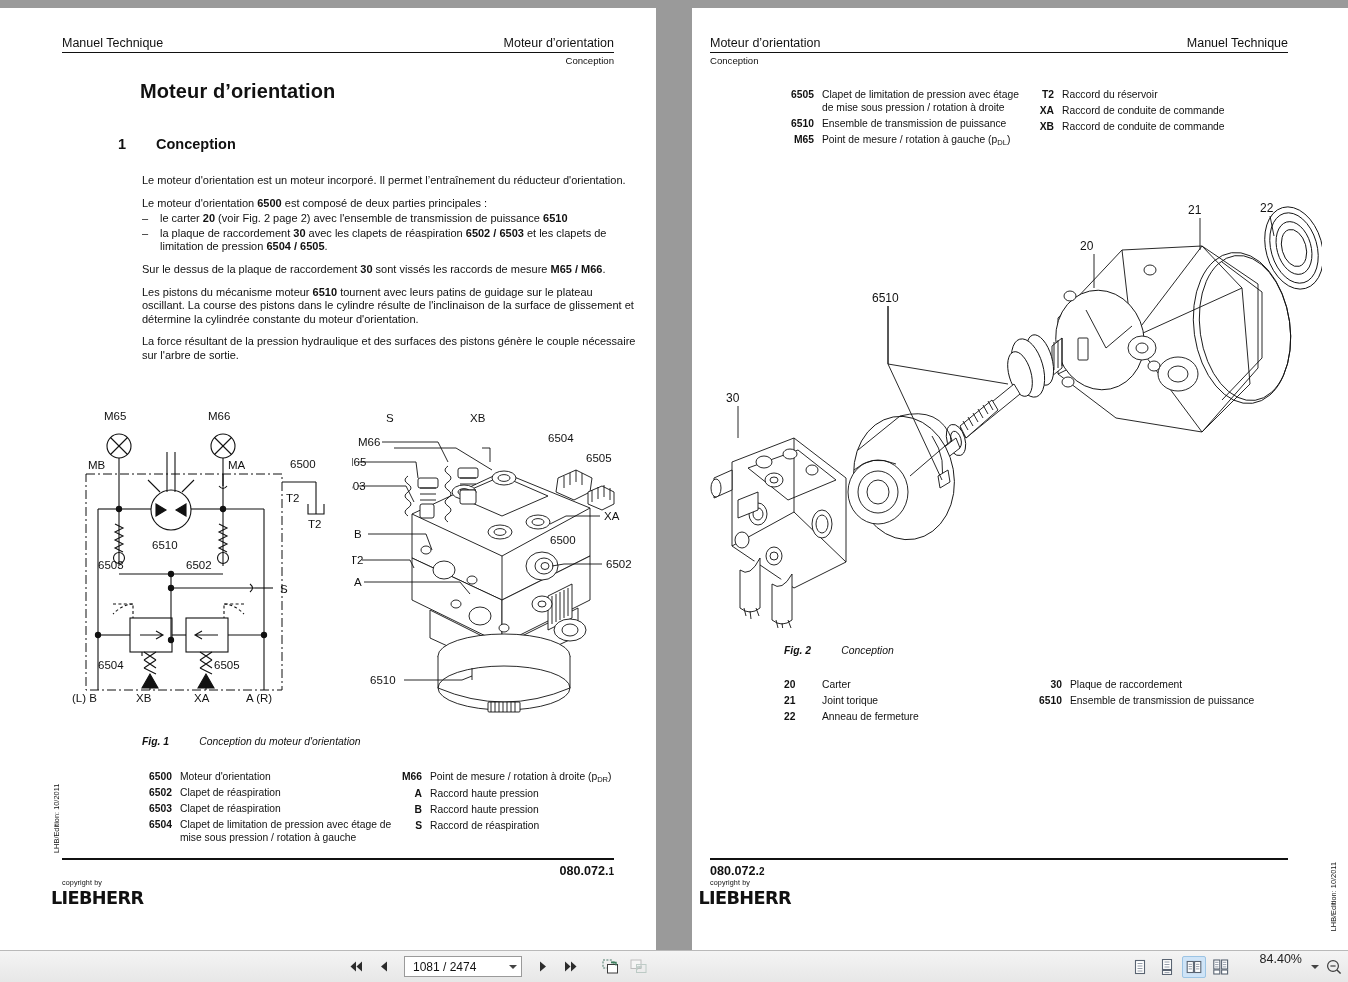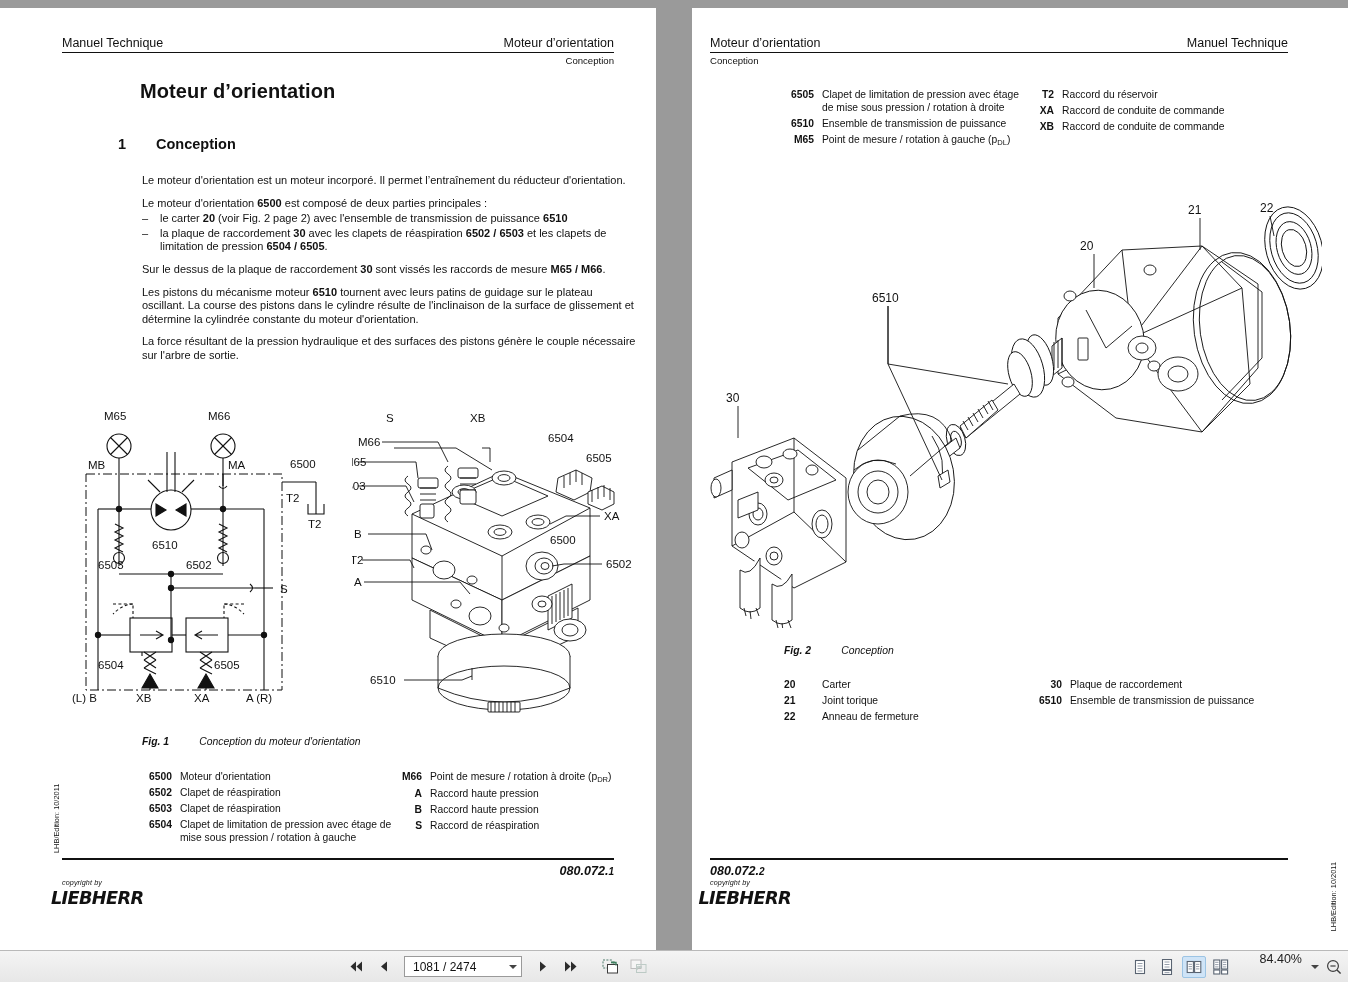--- a/index.html
+++ b/index.html
@@ -152,21 +152,20 @@
     position: absolute;
     left: 62px; right: 42px;
     bottom: 38px;
     height: 62px;
   }
   .page.right .footer { left: 18px; right: 60px; }
   .footer-rule { border-top: 2.2px solid #111; width: 100%; }
   .footer-row {
     position: relative;
     height: 56px;
-    font-style: italic;
   }
   .pagenum {
     position: absolute;
     top: 4px;
     font-size: 12.6px;
     font-weight: bold;
     color: #111;
   }
   .pagenum.r { right: 0; }
   .pagenum.l { left: 0; }

